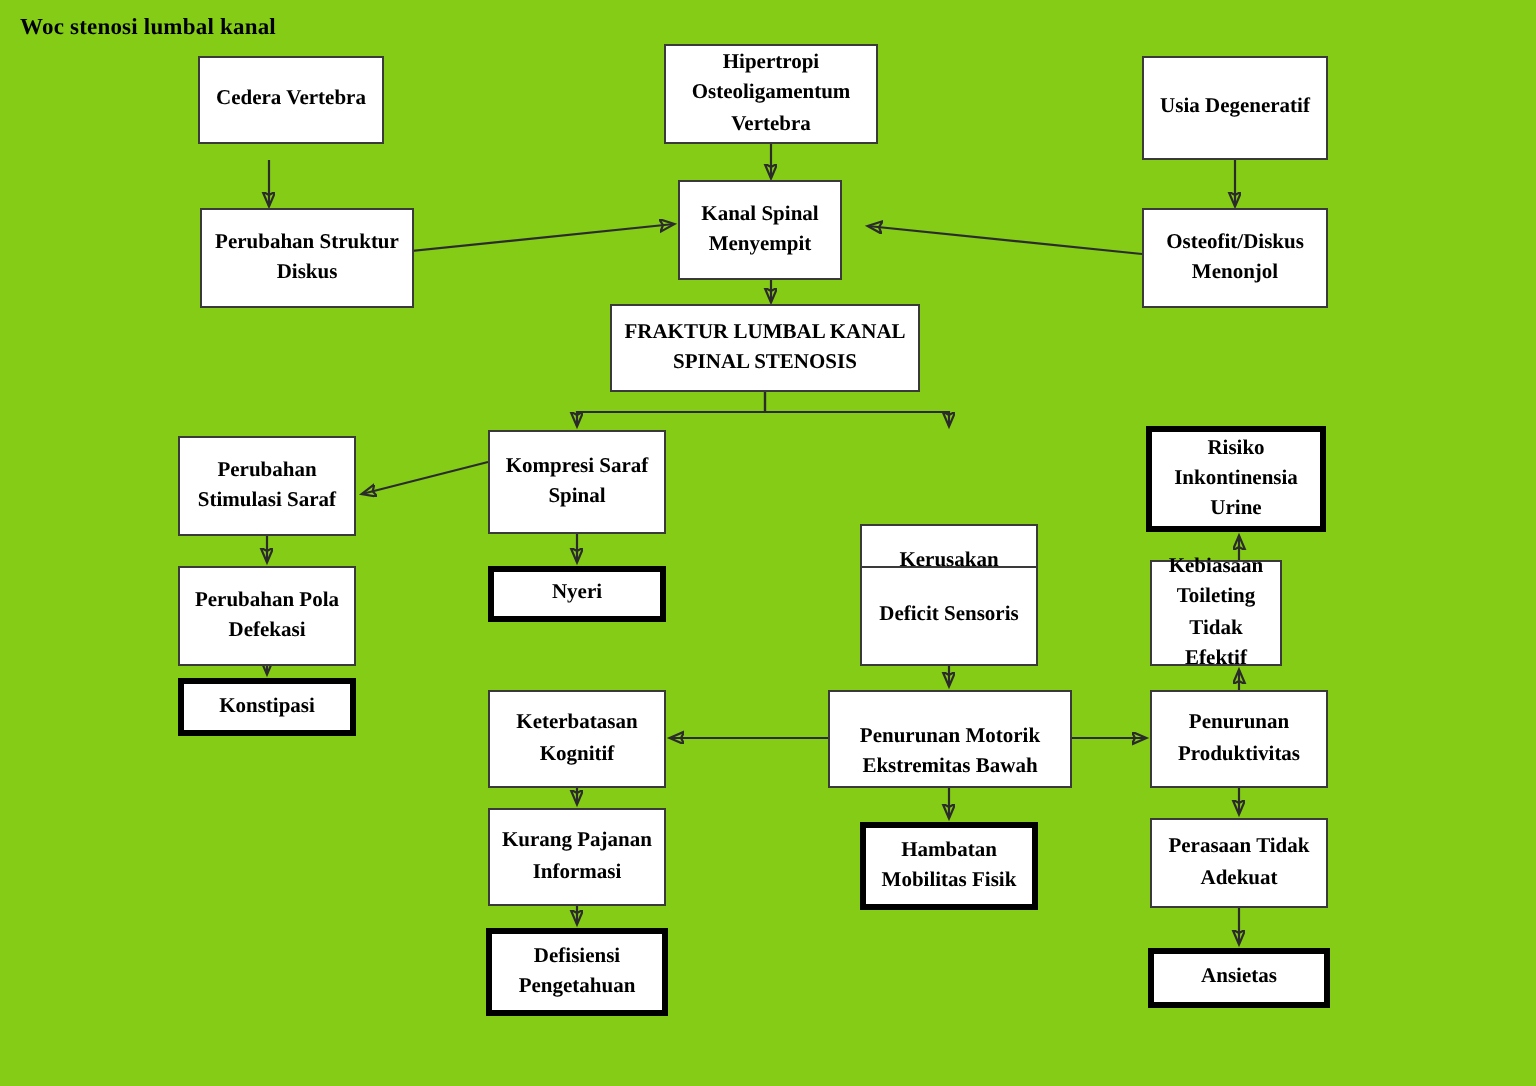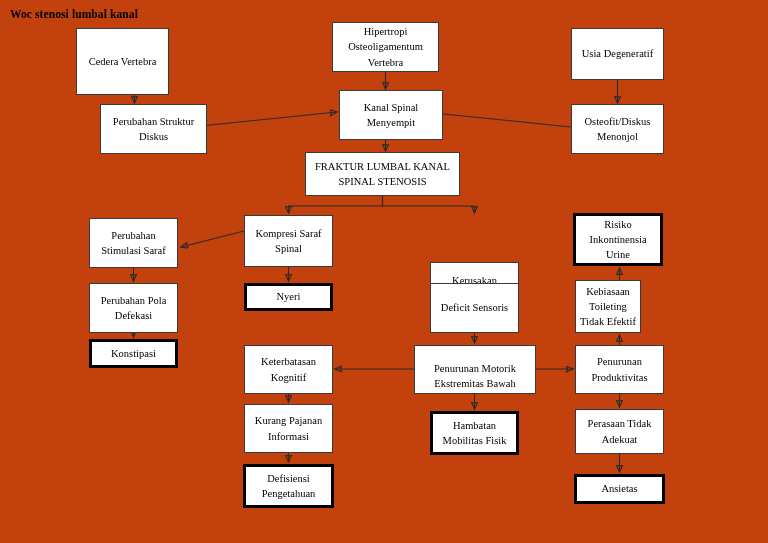--- a/index.html
+++ b/index.html
@@ -4,21 +4,21 @@
 <style>
   html, body {
     margin: 0;
     padding: 0;
     background: #ffffff;
   }
   #page {
     position: relative;
     width: 768px;
     height: 543px;
-    background: #c2410c;
+    background: #84cc16;
     font-family: "Liberation Serif", "DejaVu Serif", serif;
     overflow: hidden;
   }
   #title {
     position: absolute;
     left: 10px;
     top: 8px;
     font-size: 11.5px;
     font-weight: bold;
     color: #000;
@@ -32,20 +32,21 @@
     background: #ffffff;
     display: flex;
     align-items: center;
     justify-content: center;
     text-align: center;
     font-size: 10.5px;
     line-height: 1.45;
     color: #000;
     padding: 2px 3px;
     z-index: 3;
+    font-weight: bold;
   }
   .node.bold {
     border: 3px solid #000;
     text-align: center;
   }
   .node .lbl {
     display: block;
     width: 100%;
   }
   svg#edges {
@@ -117,33 +118,33 @@
     <line x1="619.5" y1="345" x2="619.5" y2="335" marker-end="url(#ah)"></line>
 
     <line x1="619.5" y1="280" x2="619.5" y2="268" marker-end="url(#ah)"></line>
 
     <line x1="619.5" y1="394" x2="619.5" y2="407" marker-end="url(#ah)"></line>
 
     <line x1="619.5" y1="454" x2="619.5" y2="472" marker-end="url(#ah)"></line>
   </svg>
 
   <div id="nodes">
-      <div class="node" style="left: 76px; top: 28px; width: 93px; height: 67px;">
+      <div class="node" style="left: 99px; top: 28px; width: 93px; height: 44px;">
         <span class="lbl">Cedera Vertebra</span>
       </div>
       <div class="node" style="left: 332px; top: 22px; width: 107px; height: 50px;">
         <span class="lbl">Hipertropi Osteoligamentum Vertebra</span>
       </div>
       <div class="node" style="left: 571px; top: 28px; width: 93px; height: 52px; justify-content: center;">
         <span class="lbl">Usia Degeneratif</span>
       </div>
       <div class="node" style="left: 100px; top: 104px; width: 107px; height: 50px;">
         <span class="lbl">Perubahan Struktur Diskus</span>
       </div>
-      <div class="node" style="left: 339px; top: 90px; width: 104px; height: 50px;">
+      <div class="node" style="left: 339px; top: 90px; width: 82px; height: 50px;">
         <span class="lbl">Kanal Spinal Menyempit</span>
       </div>
       <div class="node" style="left: 571px; top: 104px; width: 93px; height: 50px;">
         <span class="lbl">Osteofit/Diskus Menonjol</span>
       </div>
       <div class="node" style="left: 305px; top: 152px; width: 155px; height: 44px;">
         <span class="lbl">FRAKTUR LUMBAL KANAL SPINAL STENOSIS</span>
       </div>
       <div class="node" style="left: 89px; top: 218px; width: 89px; height: 50px;">
         <span class="lbl">Perubahan Stimulasi Saraf</span>

